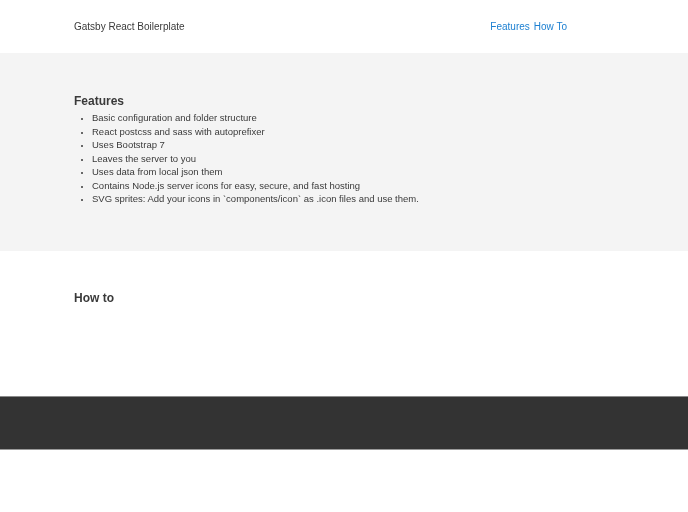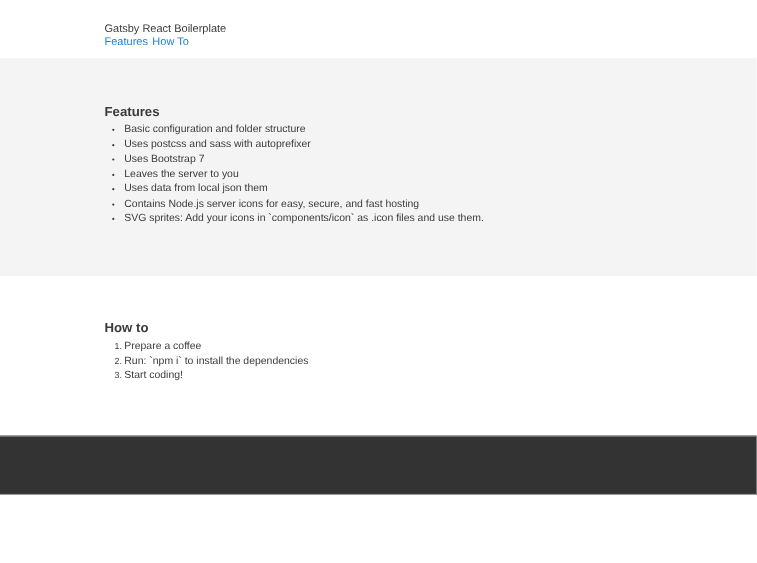--- a/index.html
+++ b/index.html
@@ -6,22 +6,21 @@
     html, body {
       width: 688px;
       height: 512px;
       background: #ffffff;
       font-family: "Liberation Sans", sans-serif;
       color: #3a3a3a;
       overflow: hidden;
     }
     .container {
       width: 496px;
-      margin-left: 95px;
-      flex-direction: column;
+      margin-left: 74px;
     }
     header {
       height: 53px;
       background: #ffffff;
     }
     header .container {
       display: flex;
       justify-content: space-between;
       align-items: flex-start;
       padding-top: 21px;
@@ -91,34 +90,29 @@
       <a href="#">How To</a>
     </nav>
   </div>
 </header>
 
 <section class="section-features">
   <div class="container">
     <h2>Features</h2>
     <ul>
       <li>Basic configuration and folder structure</li>
-      <li>Uses postcss and sass with autoprefixer</li>
+      <li>React postcss and sass with autoprefixer</li>
       <li>Uses Bootstrap 7</li>
       <li>Leaves the server to you</li>
       <li>Uses data from local json them</li>
       <li>Contains Node.js server icons for easy, secure, and fast hosting</li>
       <li>SVG sprites: Add your icons in `components/icon` as .icon files and use them.</li>
     </ul>
   </div>
 </section>
 
 <section class="section-howto">
   <div class="container">
     <h2>How to</h2>
-    <ol>
-      <li>Prepare a coffee</li>
-      <li>Run: `npm i` to install the dependencies</li>
-      <li>Start coding!</li>
-    </ol>
   </div>
 </section>
 
 <footer></footer>
 
 </body></html>

